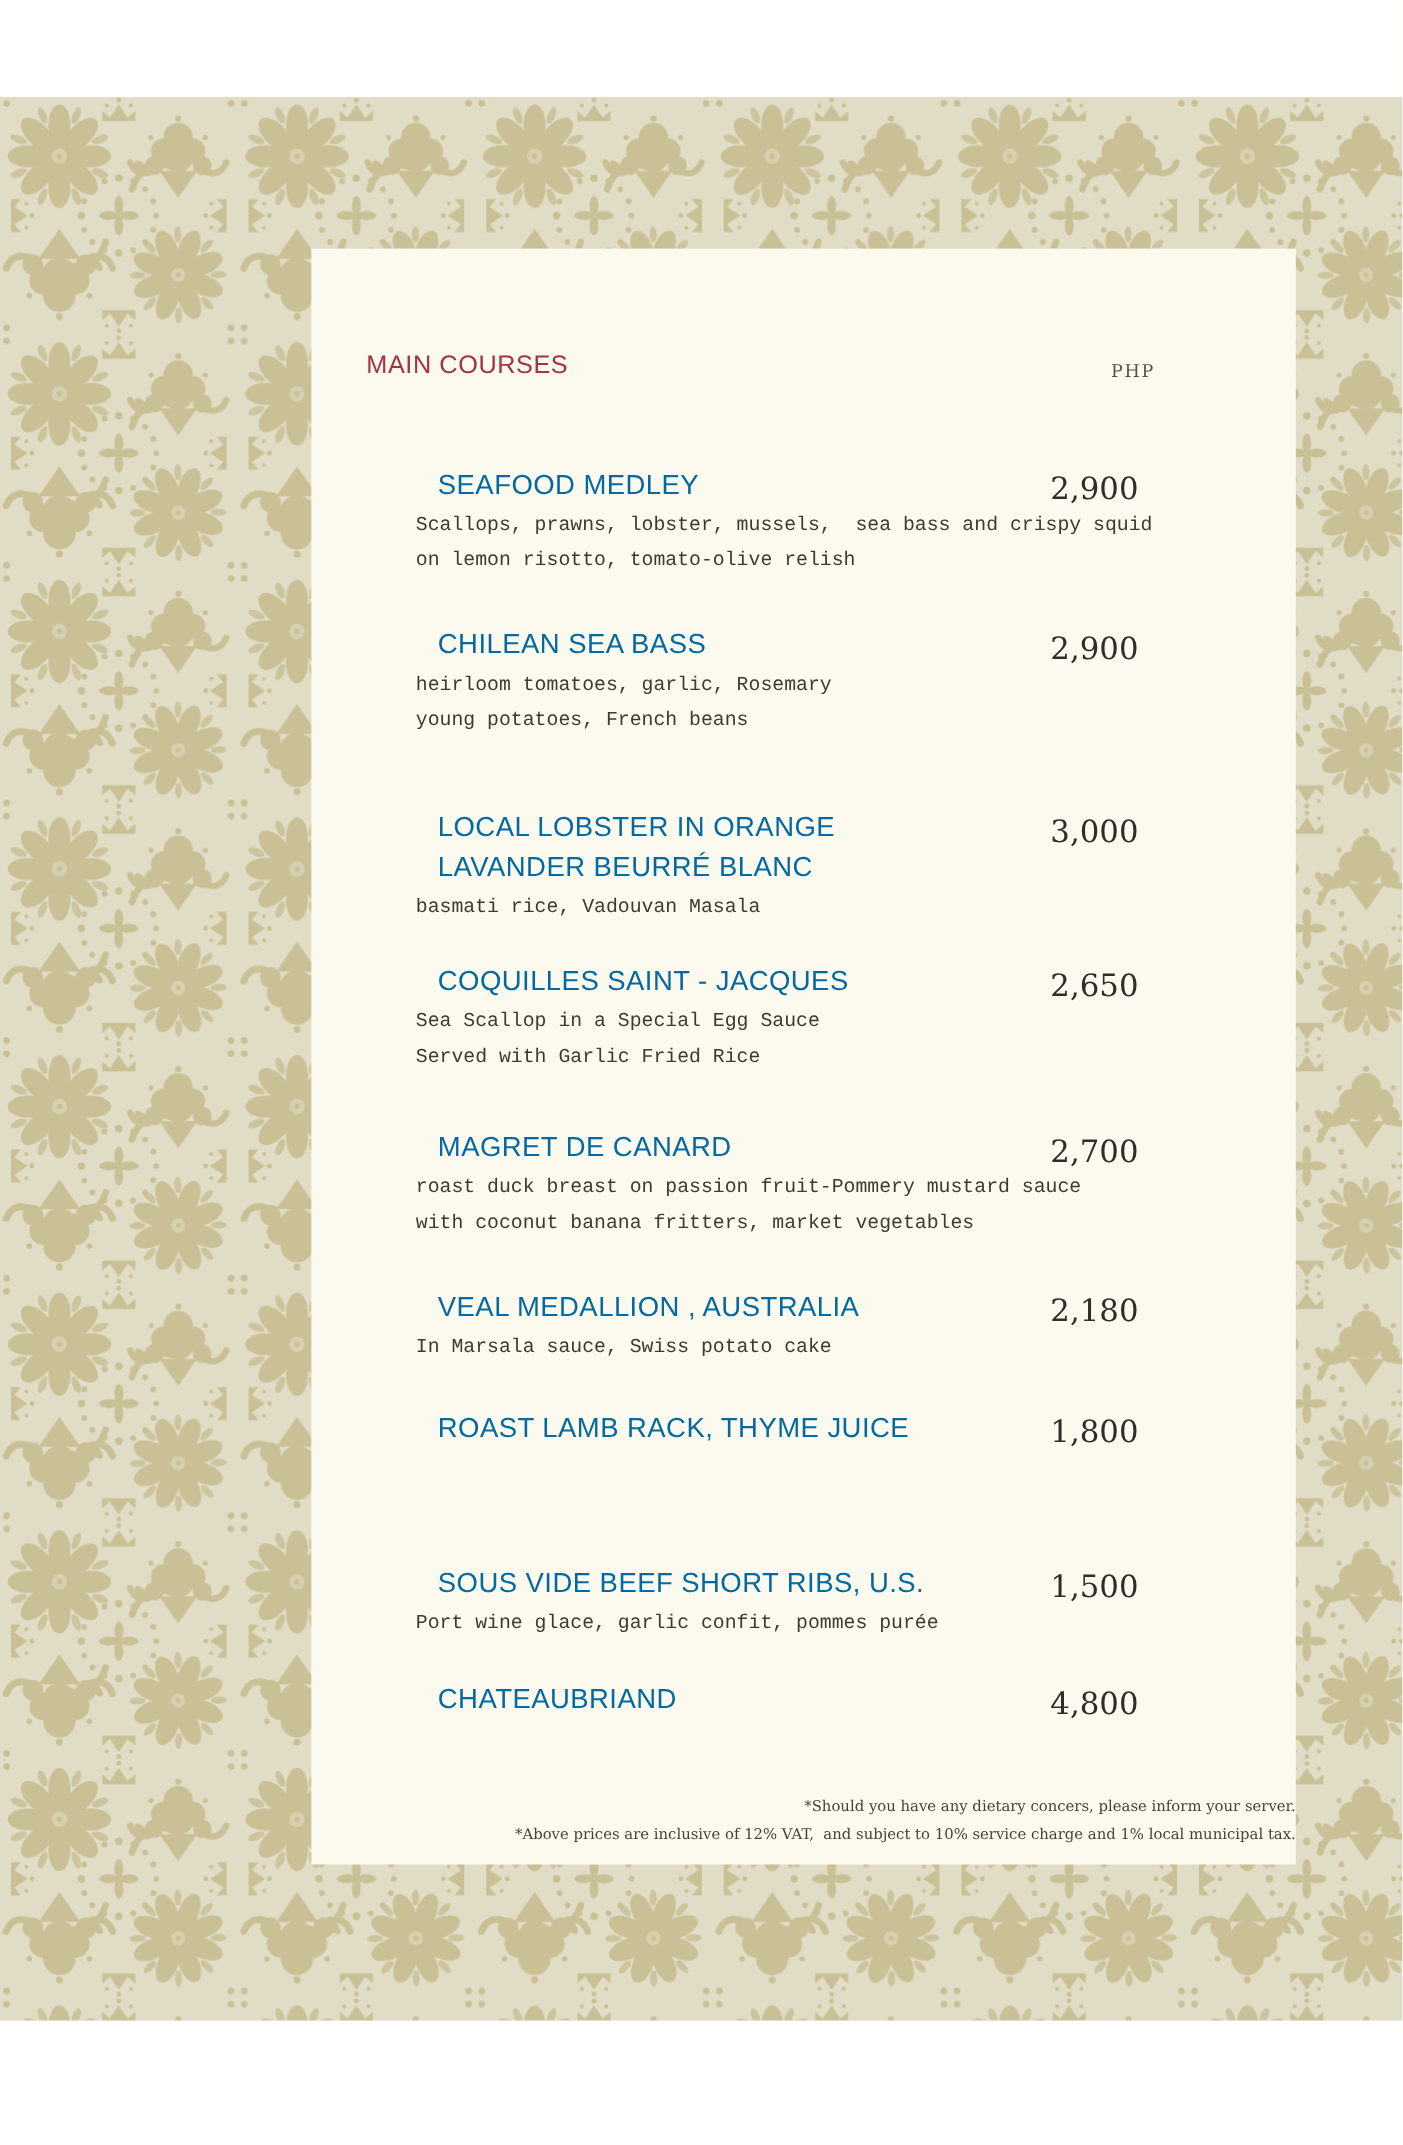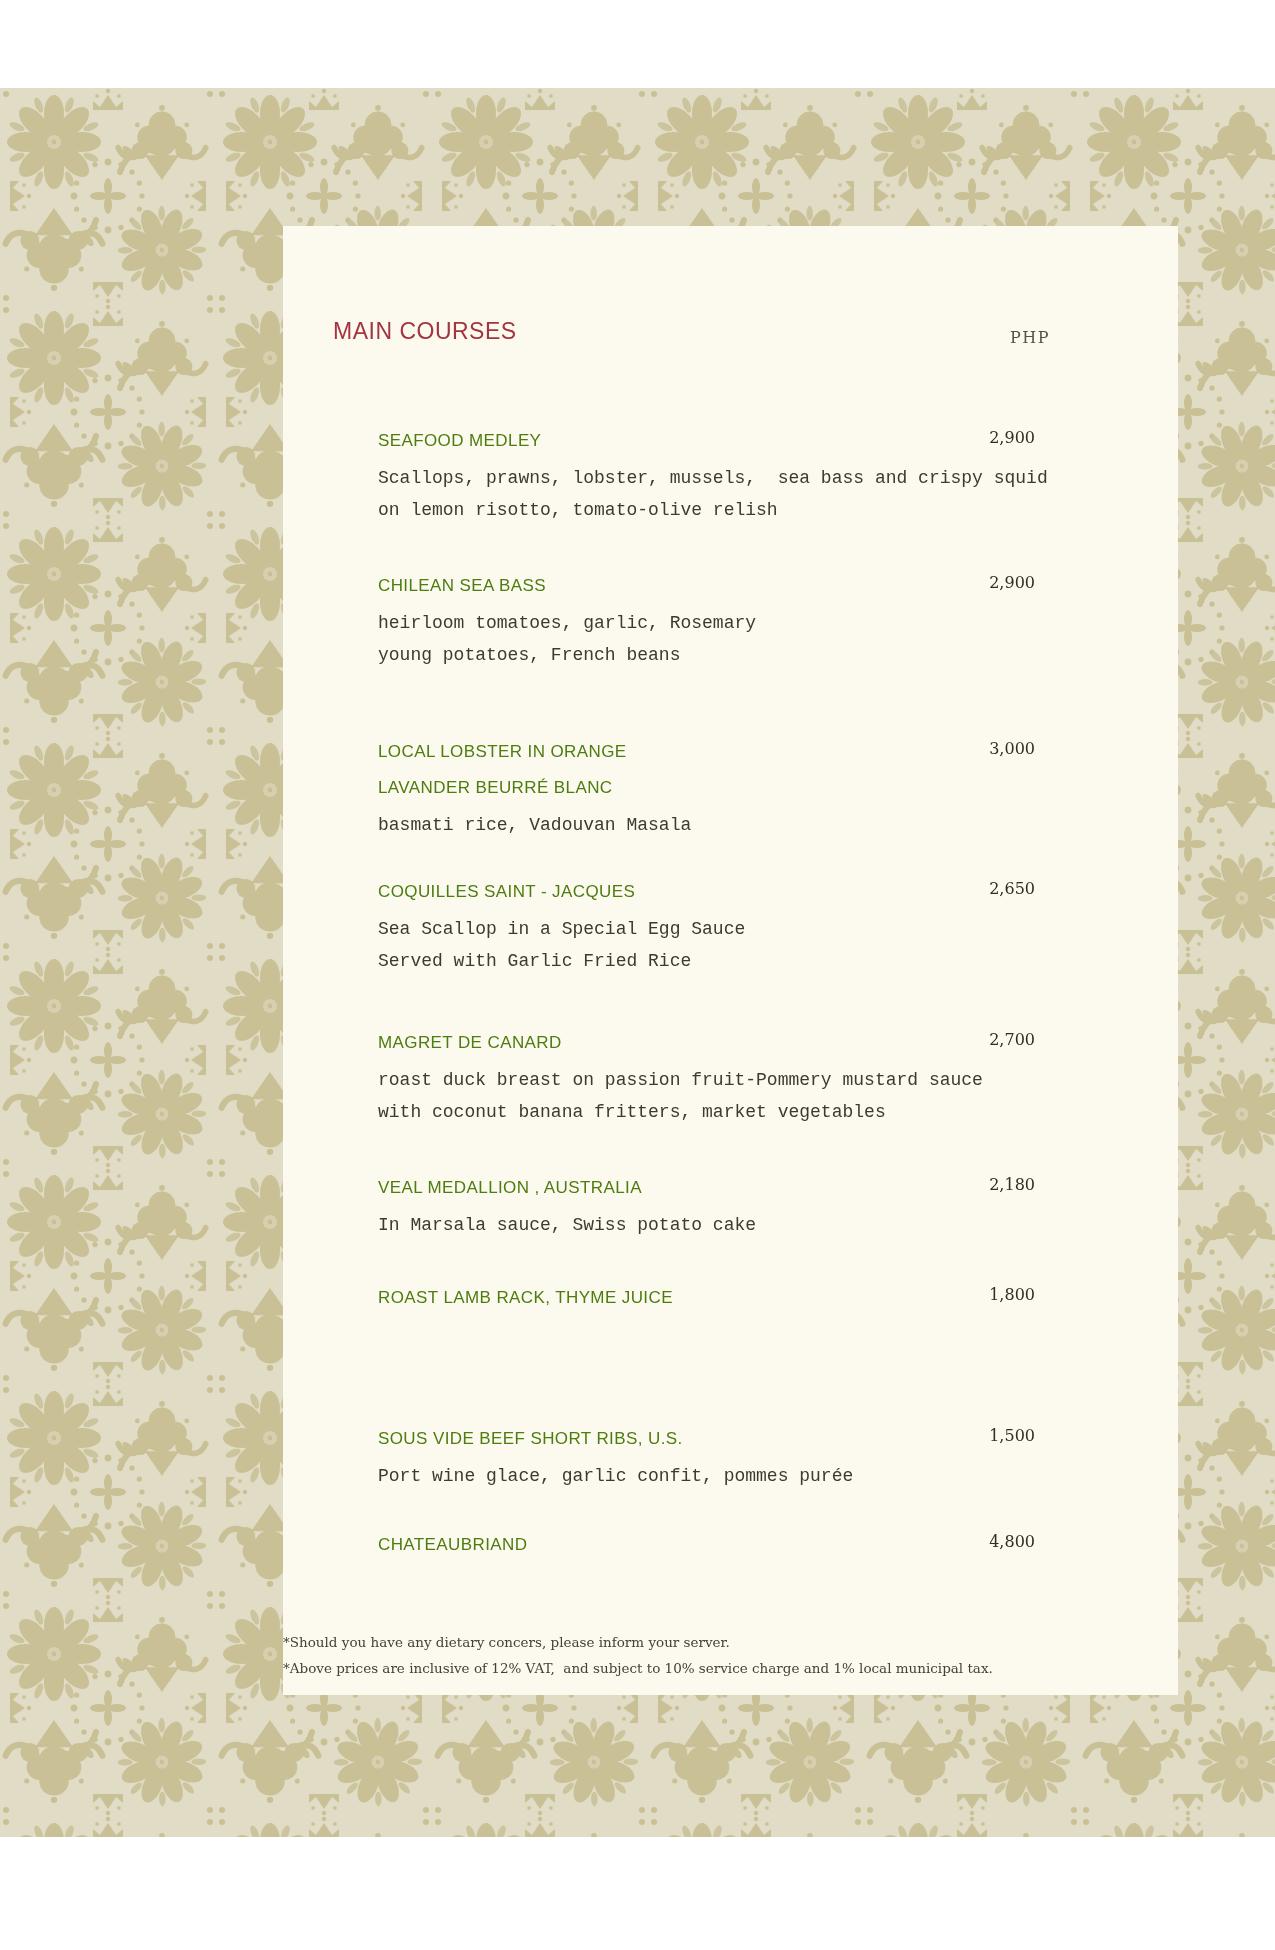--- a/index.html
+++ b/index.html
@@ -27,38 +27,39 @@
   .currency-label{
     position:absolute;right:128px;top:102px;
     font-family:"DejaVu Serif",serif;
     font-size:16px;letter-spacing:1.5px;
     color:#55514a;
   }
   .item{
     position:absolute;left:95px;width:657px;
   }
   .item-name{
-    font-size:17px;line-height:36px;letter-spacing:.4px;
-    color:#4d7c0f;
+    font-size:25px;line-height:36px;letter-spacing:.4px;
+    color:#0369a1;
     white-space:pre;
+    margin-left:20px;
   }
   .item-desc{margin-top:3px;}
   .desc-line{
     font-family:Liberation Mono, monospace;
     font-size:18px;line-height:32px;
     color:#3e3a32;
     white-space:pre;
   }
   .item-price{
     position:absolute;right:0;top:5px;
     font-family:"DejaVu Serif",serif;
-    font-size:16px;color:#302d27;
+    font-size:28px;color:#302d27;
   }
   .footnote{
-    position:absolute;left:0;right:0;text-align:left;
+    position:absolute;left:0;right:0;text-align:right;
     font-family:"DejaVu Serif",serif;
     font-size:13.5px;color:#45413a;
     white-space:pre;
   }
   .footnote.line1{top:1408px;}
   .footnote.line2{top:1434px;}
 </style>
 </head>
 <body>
 

